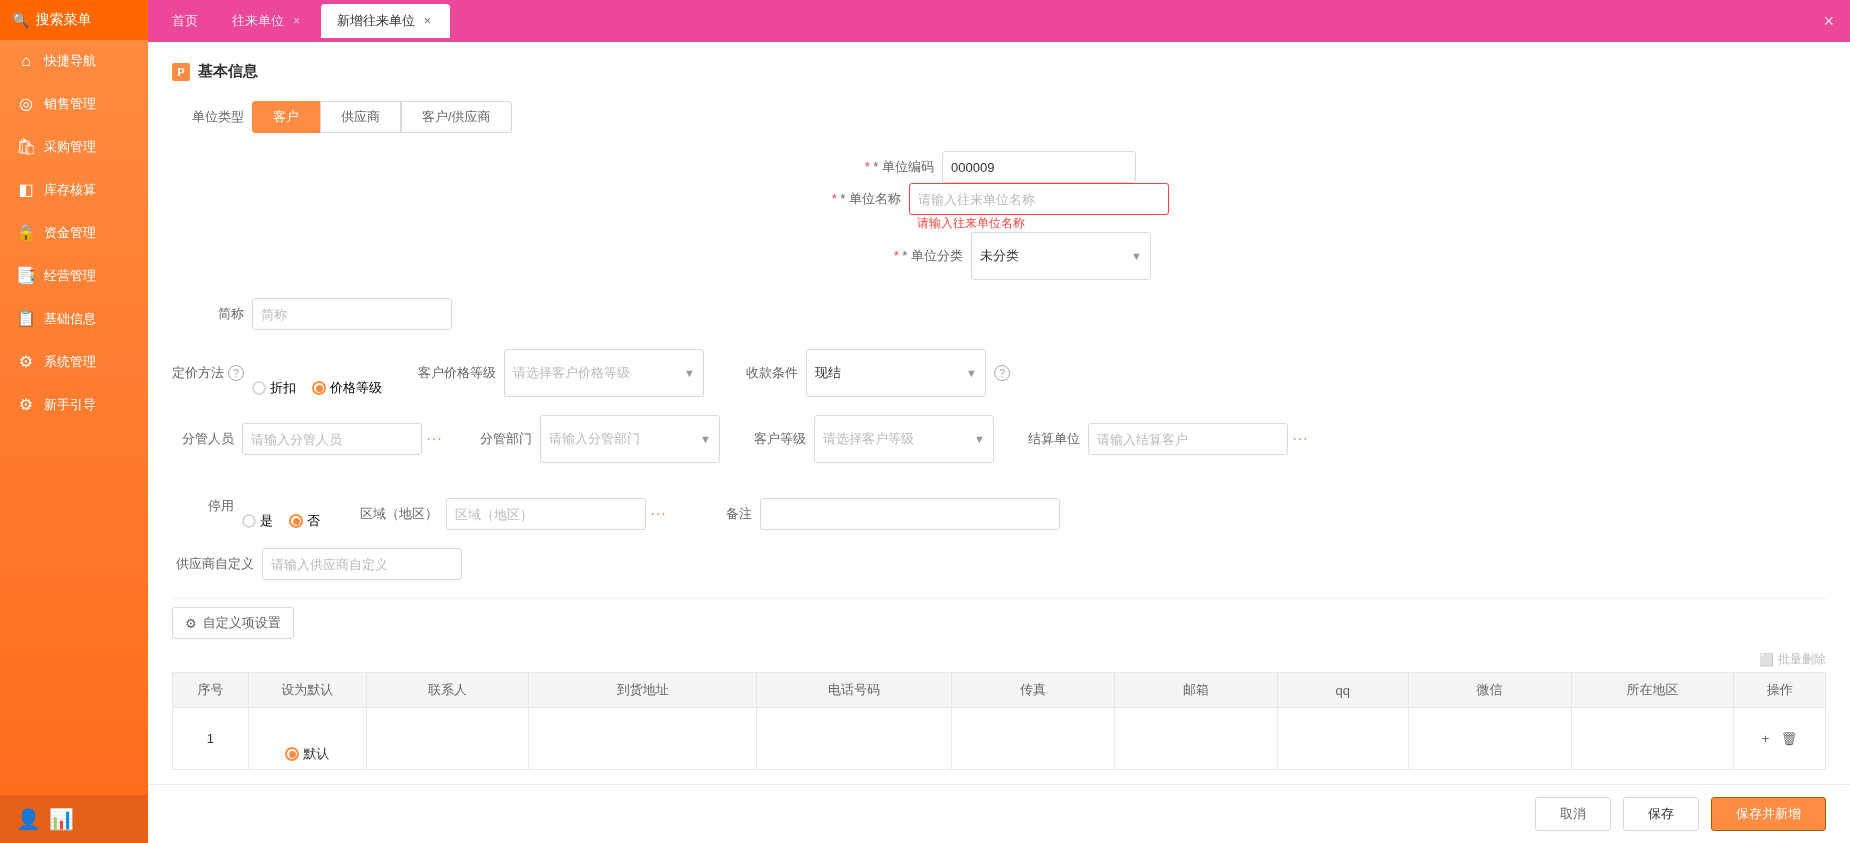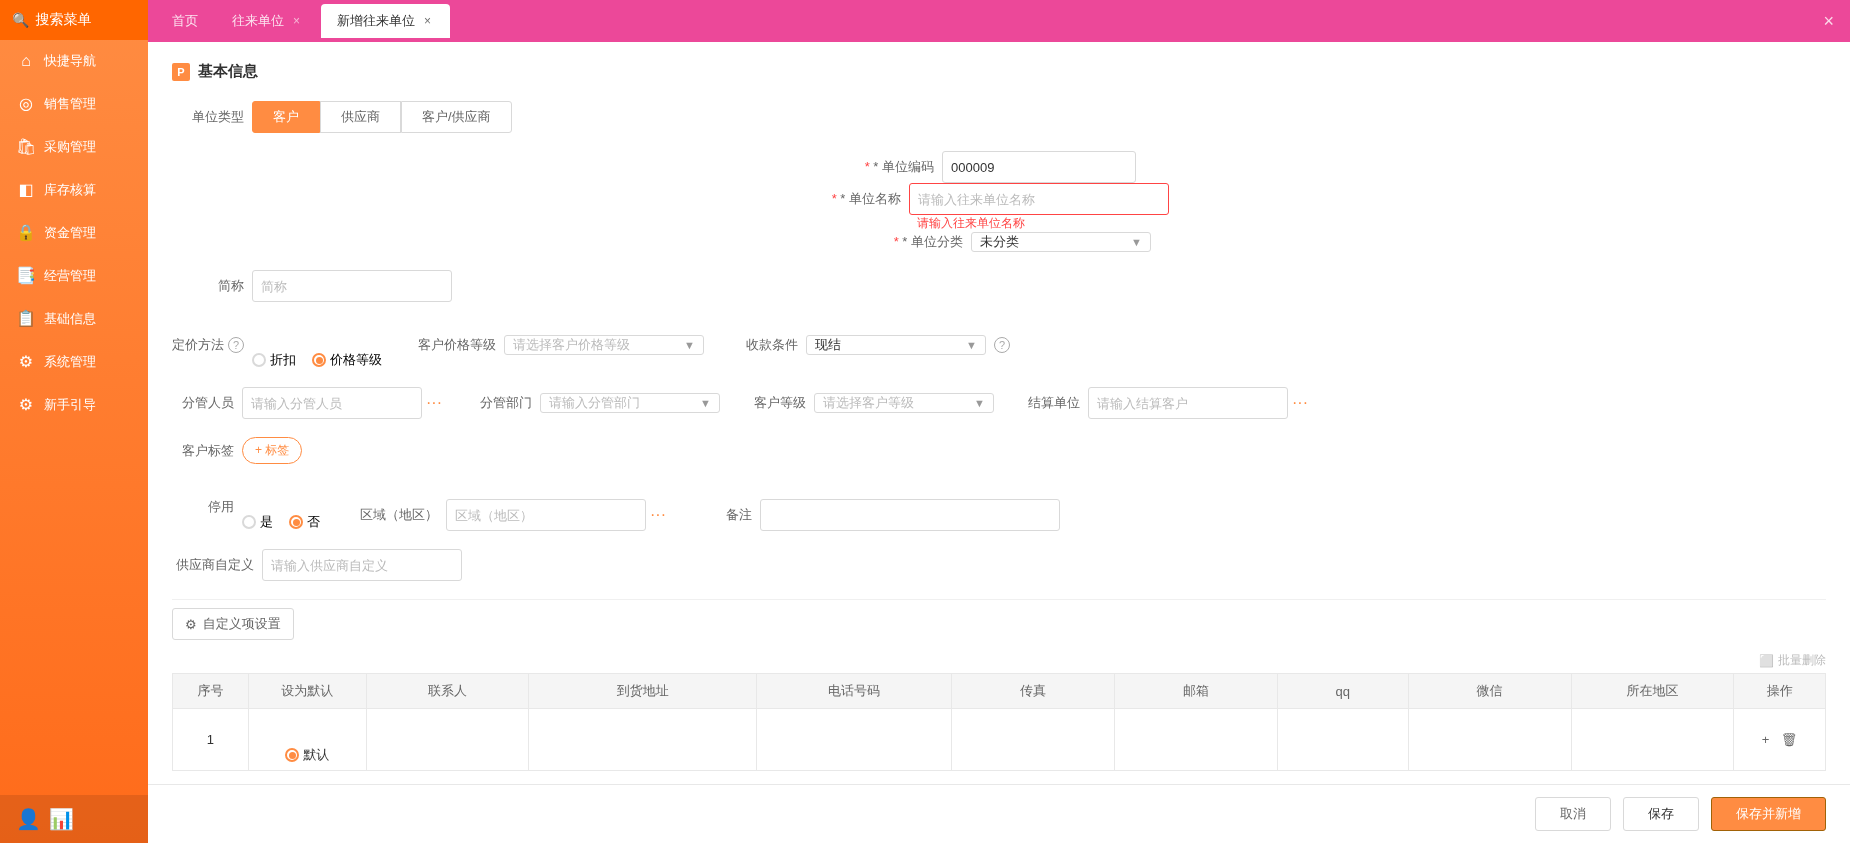--- a/index.html
+++ b/index.html
@@ -162,21 +162,21 @@
     .error-text {
       color: #ff4444;
       font-size: 12px;
       margin-top: 2px;
     }
 
     
     .select-field {
       display: flex;
       align-items: center;
-      height: 20px;
+      height: 48px;
       border: 1px solid #d9d9d9;
       border-radius: 3px;
       padding: 0 8px;
       font-size: 13px;
       cursor: pointer;
       background: white;
       min-width: 160px;
       justify-content: space-between;
       color: #333;
     }
@@ -542,24 +542,20 @@
         </div>
       </div>
 
       <div style="display:flex;align-items:center;flex:0 0 auto;">
         <span class="form-label" style="min-width:70px;">结算单位</span>
         <input type="text" class="input-field" style="width: 200px;" placeholder="请输入结算客户">
         <span class="more-btn">···</span>
       </div>
     </div>
 
-    <div class="form-row">
-      <span class="form-label" style="min-width:70px;">客户标签</span>
-      <button class="tag-btn">+ 标签</button>
-    </div>
 
     <div class="form-row" style="flex-wrap:nowrap;align-items:flex-end;">
 
       <div style="display:flex;align-items:center;flex:0 0 auto;margin-right:40px;">
         <span class="form-label" style="min-width:70px;">停用</span>
         <div class="radio-group">
           <div class="radio-item">
             <div class="radio-outer"></div>
             <span>是</span>
           </div>

